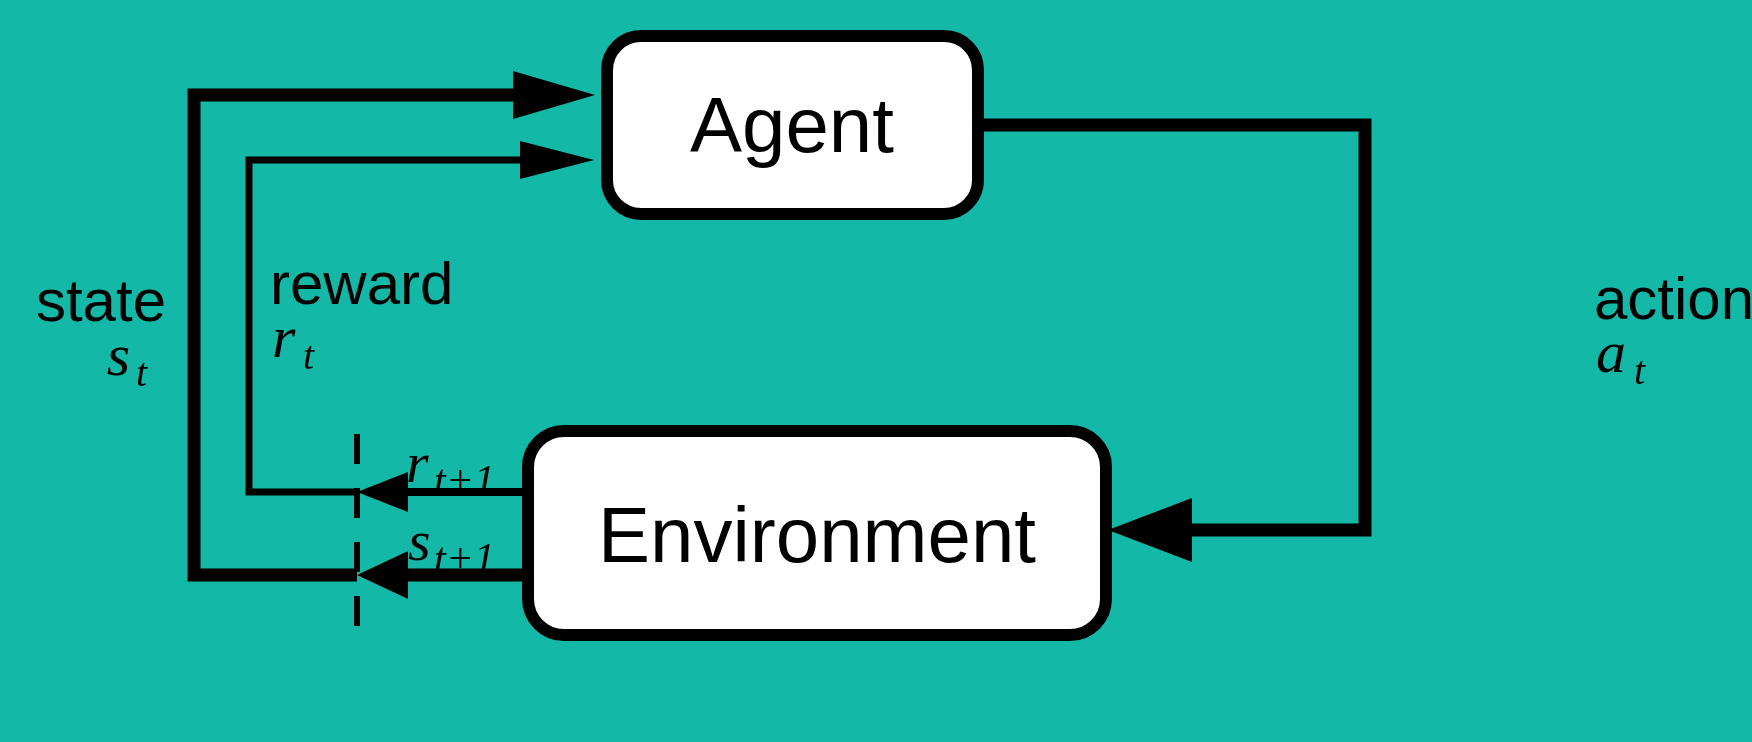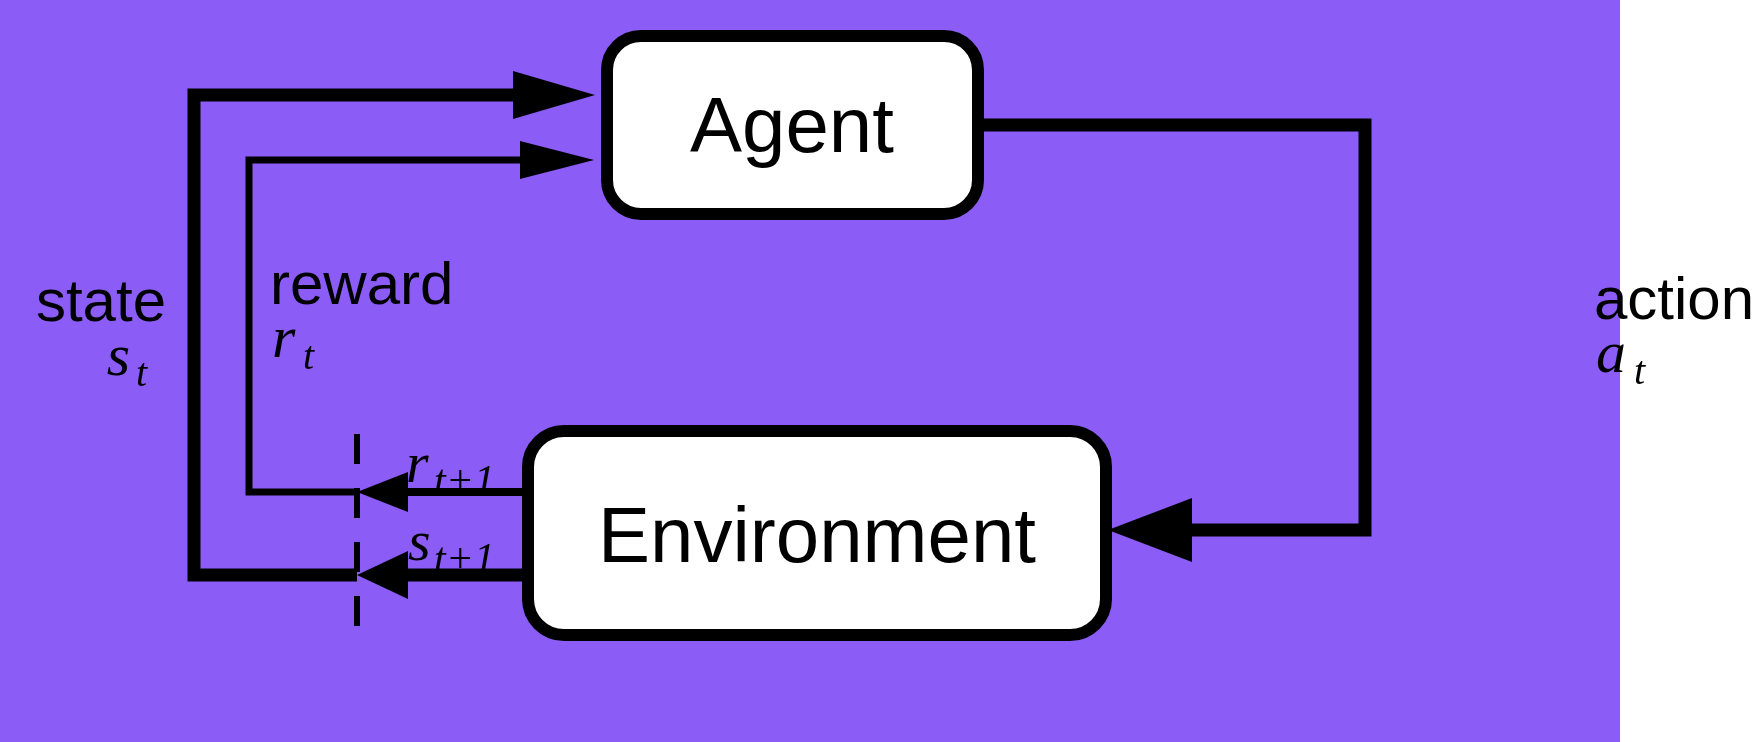--- a/index.html
+++ b/index.html
@@ -8,23 +8,23 @@
     background: #ffffff;
   }
   body {
     width: 1752px;
     height: 742px;
     font-family: "Liberation Sans", sans-serif;
     overflow: hidden;
   }
   #diagram-root {
     position: relative;
-    width: 1620px;
+    width: 1752px;
     height: 742px;
-    background: #8b5cf6;
+    background: #14b8a6;
   }
   svg.canvas {
     position: absolute;
     top: 0;
     left: 0;
     width: 1752px;
     height: 742px;
     display: block;
   }
   .box-label {

